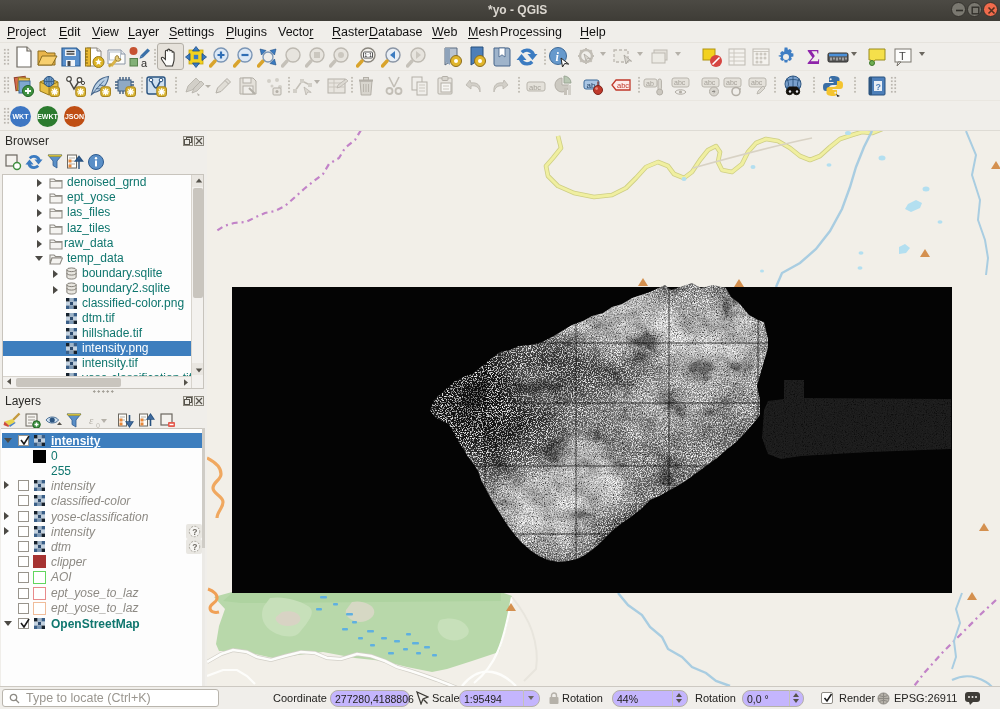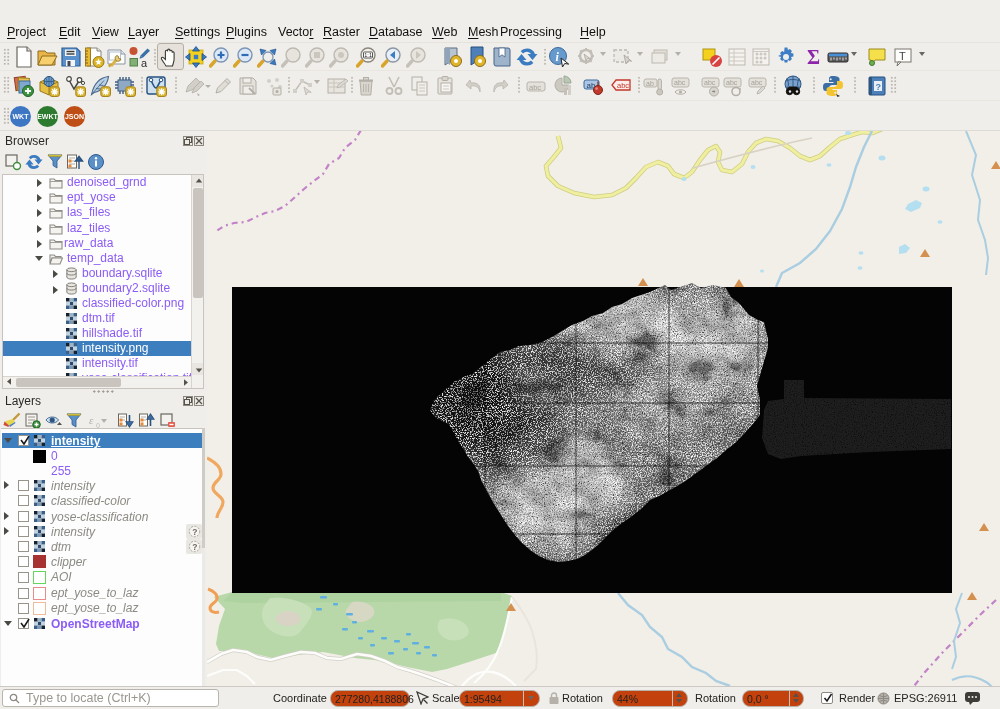--- a/index.html
+++ b/index.html
@@ -25,44 +25,62 @@
 .sep{position:absolute;top:5px;width:4px;height:18px;background-image:radial-gradient(circle,#c3bfb7 0.9px,transparent 1.1px);background-size:3.5px 3.5px}
 .handle{position:absolute;top:5px;width:7px;height:18px;background-image:radial-gradient(circle,#b9b5ae 0.9px,transparent 1.1px);background-size:3.5px 3.5px}
 .dd{position:absolute;top:9px;width:0;height:0;border-left:3.5px solid transparent;border-right:3.5px solid transparent;border-top:4px solid #6b675f}
 .ddg{border-top-color:#b5b1a9}
 .circbtn{position:absolute;top:5px;width:21px;height:21px;border-radius:50%;color:#fff;font-size:7px;font-weight:bold;text-align:center;line-height:21px;letter-spacing:0}
 
 #leftcol{position:absolute;left:0;top:131px;width:206px;height:555px;background:#f0eeea}
 .ptitle{position:absolute;font-size:12px;color:#2b2a27}
 .dockbtn{position:absolute;width:10px;height:10px;border:1px solid #8d897f;background:#eceae5;color:#55524b;font-size:8px;line-height:8px;text-align:center}
 .treebox{position:absolute;background:#fdfdfd;border:1px solid #c8c4bd}
-.trow{position:absolute;font-size:12px;color:#8b5cf6;white-space:nowrap}
+.trow{position:absolute;font-size:12px;color:#0f766e;white-space:nowrap}
 .arrow-r{position:absolute;width:0;height:0;border-top:4px solid transparent;border-bottom:4px solid transparent;border-left:5px solid #4c4a45}
 .arrow-d{position:absolute;width:0;height:0;border-left:4px solid transparent;border-right:4px solid transparent;border-top:5px solid #4c4a45}
 .arrow-u{position:absolute;width:0;height:0;border-left:4px solid transparent;border-right:4px solid transparent;border-bottom:5px solid #4c4a45}
 .cb{position:absolute;width:11px;height:11px;border:1px solid #98948c;background:#fff}
 .gray-it{color:#8d8a84;font-style:italic}
 
 #statusbar{position:absolute;left:0;top:686px;width:1000px;height:23px;background:#f0eeea;border-top:1px solid #cdc9c2;font-size:11px;color:#232220}
 .sb-label{position:absolute;top:5px}
-.sb-input{position:absolute;top:2.5px;height:17px;background:#c2410c;border:1px solid #b5b1a9;border-radius:8px;font-size:10.5px;color:#232220;padding-left:4px;line-height:16px}
+.sb-input{position:absolute;top:2.5px;height:17px;background:#c4b5fd;border:1px solid #b5b1a9;border-radius:8px;font-size:10.5px;color:#232220;padding-left:4px;line-height:16px}
 
 #map{position:absolute;left:207px;top:131px;width:793px;height:555px;background:#f2efe8}
 </style></head>
 <body>
 <div id="app">
+<div id="titlebar">
+      <span id="titletext">*yo - QGIS</span>
+<div class="winbtn" style="left:951px">
+        <svg width="13" height="13">
+          <line x1="3" y1="6.5" x2="10" y2="6.5" stroke="#312f2a" stroke-width="1.6"></line>
+        </svg>
+      </div>
+<div class="winbtn" style="left:967px">
+        <svg width="13" height="13">
+          <rect x="3.2" y="3.2" width="6.6" height="6.6" fill="none" stroke="#312f2a" stroke-width="1.4"></rect>
+        </svg>
+      </div>
+<div class="winbtn" id="btnclose" style="left:983px">
+        <svg width="13" height="13">
+          <path d="M3.5 3.5 L9.5 9.5 M9.5 3.5 L3.5 9.5" stroke="#53301f" stroke-width="1.6"></path>
+        </svg>
+      </div>
+</div>
 <div id="menubar">
 <span class="mi" style="left:7px"><u>P</u>roject</span>
 <span class="mi" style="left:59px"><u>E</u>dit</span>
 <span class="mi" style="left:92px"><u>V</u>iew</span>
 <span class="mi" style="left:128px"><u>L</u>ayer</span>
-<span class="mi" style="left:175px"><u>S</u>ettings</span>
+<span class="mi" style="left:169px"><u>S</u>ettings</span>
 <span class="mi" style="left:226px"><u>P</u>lugins</span>
 <span class="mi" style="left:278px">Vecto<u>r</u></span>
-<span class="mi" style="left:323px"><u>R</u>aster</span>
+<span class="mi" style="left:332px"><u>R</u>aster</span>
 <span class="mi" style="left:369px"><u>D</u>atabase</span>
 <span class="mi" style="left:432px"><u>W</u>eb</span>
 <span class="mi" style="left:468px"><u>M</u>esh</span>
 <span class="mi" style="left:500px">Pro<u>c</u>essing</span>
 <span class="mi" style="left:580px"><u>H</u>elp</span>
 </div>
 <div class="tbrow" id="tb1">
       <div class="handle" style="left:3px"></div>
 
 <svg class="ic" style="left:13px" viewBox="0 0 22 22">

